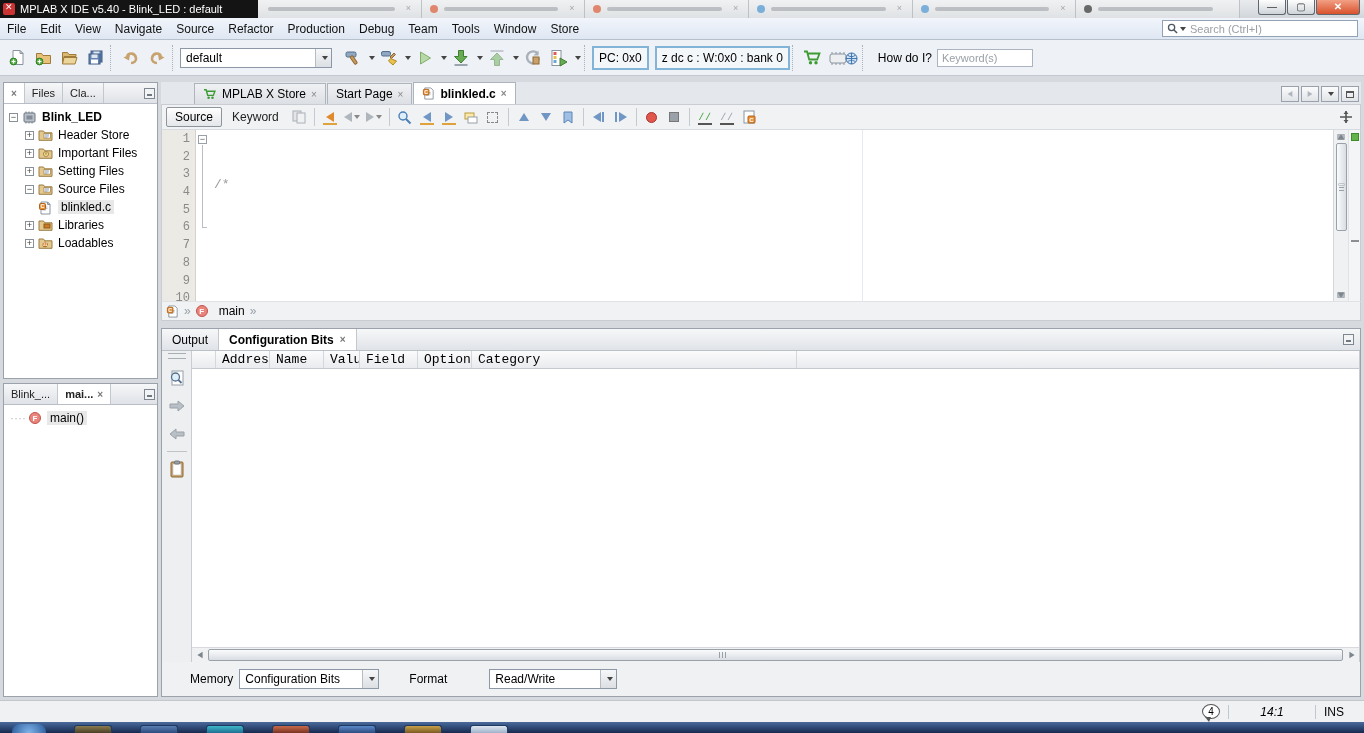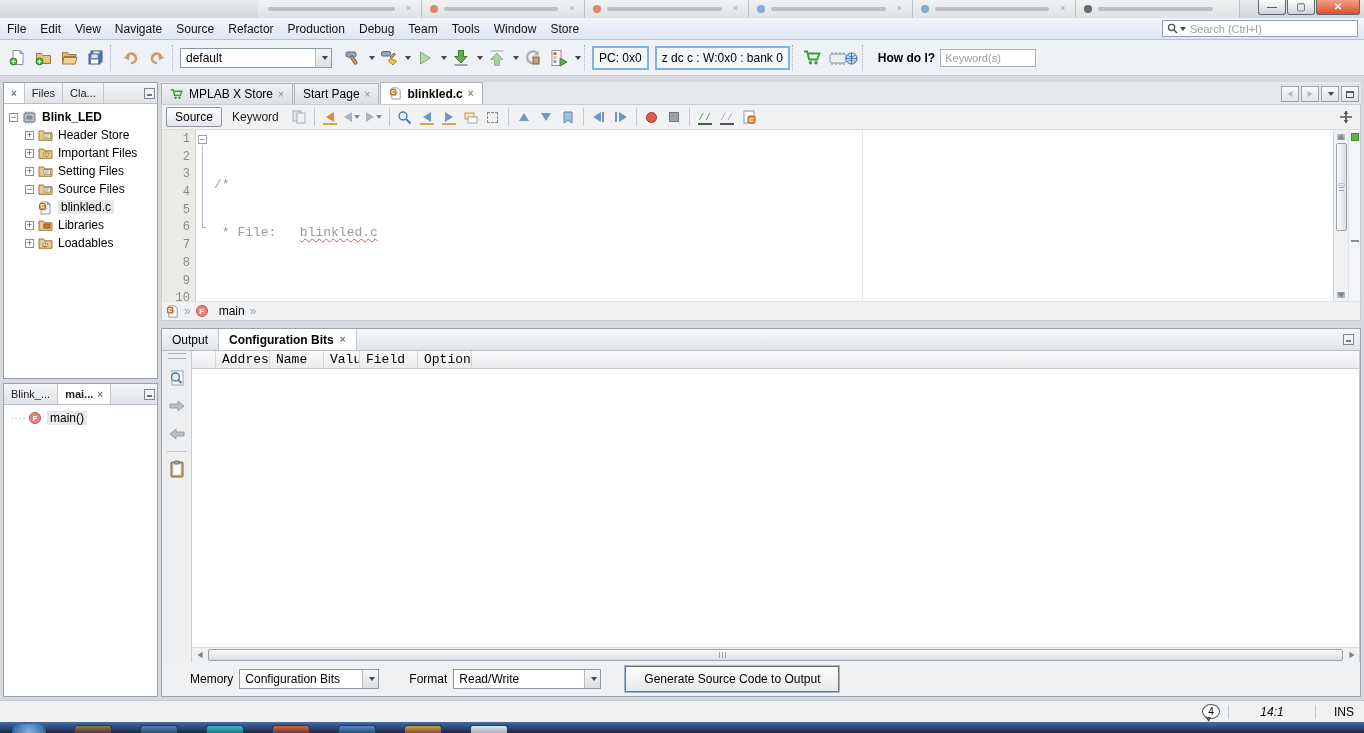--- a/index.html
+++ b/index.html
@@ -30,21 +30,21 @@
 
   
   .toolbar { height:36px; background:#eef1f5; border-bottom:1px solid #c4c9d1; display:flex; align-items:center; padding-left:4px; }
   .tb-sep { width:6px; height:26px; margin:0 2px; border-left:1px dotted #aab1ba; }
   .tb-btn { width:26px; height:26px; display:flex; align-items:center; justify-content:center; border:1px solid transparent; border-radius:2px; }
   .tb-caret { width:10px; height:26px; display:flex; align-items:center; justify-content:center; }
   .combo { height:20px; background:#fff; border:1px solid #8d98a6; display:flex; align-items:center; font-size:12px; }
   .combo .val { flex:1; padding:0 5px; white-space:nowrap; overflow:hidden; }
   .combo .btn { width:16px; height:100%; border-left:1px solid #b6bcc4; background:linear-gradient(#f6f7f8,#dcdfe3); display:flex; align-items:center; justify-content:center; }
   .pcbox { border:2px solid #82b4d8; background:#f4f7fa; height:24px; display:flex; align-items:center; padding:0 5px; font-size:12px; white-space:nowrap; }
-  .howdoi { font-size:12px; margin:0 5px 0 8px;font-weight:bold; }
+  .howdoi { font-size:12px; margin:0 5px 0 8px; }
   .kw-input { width:96px; height:18px; border:1px solid #aab3bf; background:#fff; color:#9aa0a6; font-size:11px; padding:0 4px; display:flex; align-items:center; }
 
   
   .main { position:absolute; top:79px; left:0; right:0; bottom:33px; display:flex; padding:3px; gap:3px; }
   .left-col { width:155px; display:flex; flex-direction:column; gap:4px; flex:none; }
   .panel { border:1px solid #9ba2ab; background:#fff; display:flex; flex-direction:column; overflow:hidden; }
   .panel-projects { height:297px; }
   .panel-navigator { flex:1; }
   .ptabs { height:21px; background:linear-gradient(#f6f7f8,#dfe2e7); border-bottom:1px solid #b9bec6; display:flex; align-items:stretch; font-size:11px; }
   .ptab { padding:2px 7px; display:flex; align-items:center; gap:4px; border-right:1px solid #c3c8cf; color:#222; }
@@ -60,21 +60,21 @@
   .tgl { width:9px; height:9px; border:1px solid #8a9097; background:#fff; font-size:9px; line-height:7px; text-align:center; color:#444; margin:0 4px 0 3px; flex:none; }
   .tindent { width:16px; flex:none; }
   .ticon { width:15px; height:13px; margin-right:5px; flex:none; }
   .troot { font-weight:bold; }
   .tsel { background:#e8e8e8; padding:0 3px; }
   .nav-item { display:flex; align-items:center; height:18px; padding-left:6px; font-size:12px; }
   .fcircle { width:12px; height:12px; border-radius:50%; background:#e9837b; border:1px solid #c2554d; color:#fff; font-size:8px; font-weight:bold; text-align:center; line-height:11px; margin-right:6px; flex:none; }
 
   
   .right-col { flex:1; display:flex; flex-direction:column; min-width:0; }
-  .etabs { height:22px; display:flex; align-items:flex-end; background:#e4e7ec; }
+  .etabs { height:22px; display:flex; align-items:flex-end; background:#e4e7ec;padding-left:33px; }
   .etab { height:21px; display:flex; align-items:center; gap:5px; padding:0 8px; border:1px solid #aeb4bc; border-bottom:none; background:linear-gradient(#f0f1f3,#dcdfe4); font-size:12px; margin-right:1px; }
   .etab.active { background:#fff; font-weight:bold; height:22px; }
   .etab .x { color:#888; font-size:10px; }
   .etab-right { margin-left:auto; display:flex; gap:2px; padding:2px 2px; }
   .sqbtn { width:18px; height:16px; border:1px solid #9aa1aa; background:linear-gradient(#fbfbfc,#e1e4e8); display:flex; align-items:center; justify-content:center; font-size:8px; color:#555; }
   .editor-toolbar { height:26px; background:#f1f2f4; border:1px solid #c9cdd3; border-bottom:1px solid #d7dade; display:flex; align-items:center; padding:0 4px; gap:2px; }
   .src-btn { border:1px solid #8d949c; border-radius:2px; background:linear-gradient(#ffffff,#e4e6e9); padding:2px 8px; font-size:12px; }
   .hist-btn { padding:2px 8px; font-size:12px; color:#222; }
   .et-sep { width:1px; height:18px; background:#c6cad0; margin:0 3px; }
   .et-ic { width:20px; height:20px; display:flex; align-items:center; justify-content:center; position:relative; }
@@ -139,30 +139,30 @@
   .w-cat { width:325px; flex:none; }
   .w-set { flex:1; min-width:0; }
 
   .hscroll { height:15px; margin:8px 0 0 0; background:#f0f1f3; border-top:1px solid #d8dadd; display:flex; align-items:center; }
   .harrow { width:15px; height:14px; display:flex; align-items:center; justify-content:center; flex:none; }
   .hthumb { flex:1; height:12px; margin:0 1px; border:1px solid #9aa1a9; border-radius:2px; background:linear-gradient(#fafbfc,#d9dde2); position:relative; }
   .hthumb::after { content:""; position:absolute; top:2px; bottom:2px; left:45%; width:1px; background:#98a0a8; box-shadow:3px 0 0 #98a0a8, 6px 0 0 #98a0a8; }
 
   .memrow { height:34px; background:#eff1f3; display:flex; align-items:center; padding-left:28px; gap:6px; font-size:12px; flex:none; }
   .memrow .combo { width:140px; }
-  .memrow .combo2 { width:148px; }
+  .memrow .combo2 { width:128px;margin-left:36px; }
   .gen-btn { margin-left:18px; height:26px; padding:0 18px; background:linear-gradient(#fdfdfd,#e6e8ea); border:1px solid #707070; box-shadow:0 0 0 1px #9fb8d8; font-size:12px; }
 
   
   .statusbar { position:absolute; left:0; right:0; bottom:11px; height:22px; background:#eff1f3; border-top:1px solid #c2c7cd; display:flex; align-items:center; justify-content:flex-end; font-size:12px; }
   .sb-sep { width:1px; height:14px; background:#c2c7cd; margin:0 8px; }
   .balloon { width:18px; height:15px; border:1px solid #555; border-radius:50%; text-align:center; line-height:13px; font-size:10px; position:relative; background:#fff; }
   .balloon::after { content:""; position:absolute; left:2px; bottom:-4px; width:0; height:0; border-left:4px solid transparent; border-right:2px solid transparent; border-top:5px solid #555; }
   .sb-caret { width:70px; text-align:center;font-style:italic; }
-  .sb-ins { width:40px; text-align:center; }
+  .sb-ins { width:40px; }
   .taskbar { position:absolute; left:0; right:0; bottom:0; height:11px; background:linear-gradient(#4a6b9d,#16294e); display:flex; align-items:flex-end; }
   .orb { width:34px; height:9px; margin-left:12px; border-radius:8px 8px 0 0; background:radial-gradient(circle at 50% 100%, #7fb3e8, #2a5a9a); }
   .tbtn { width:38px; height:8px; margin-left:28px; border-radius:3px 3px 0 0; background:linear-gradient(#5b7db0,#2c4c80); border:1px solid #1d3a63; border-bottom:none; }
   .tbtn.active { background:linear-gradient(#dfe6ef,#9fb2ca); }
 
   svg { display:block; }
 </style>
 </head>
 <body>
 
@@ -191,20 +191,24 @@
         </div>
       <div class="bg-tab">
           <span class="dot" style="background:#6aa7d8"></span>
           <span class="bar"></span>
           <span class="tx">×</span>
         </div>
       <div class="bg-tab">
           <span class="dot" style="background:#555"></span>
           <span class="bar"></span>
         </div>
+    </div>
+    <div class="titlebar-dark">
+      <span class="app-icon"></span>
+      <span>MPLAB X IDE v5.40 - Blink_LED : default</span>
     </div>
     <div class="win-buttons">
       <div class="win-btn">—</div>
       <div class="win-btn">▢</div>
       <div class="win-btn close">✕</div>
     </div>
   </div>
 
   <div class="menubar">
     <div id="menu-items" style="display:flex">
@@ -707,21 +711,20 @@
             <div>10</div>
           </div>
         <div class="foldcol">
           <div class="foldbox">−</div>
           <div class="foldline"></div>
           <div class="foldend"></div>
         </div>
         <div class="code">
           <div class="margin-line"></div>
           <div class="ln c-comment"><span>/*</span></div>
-          <div class="ln c-comment"><span> * File:   </span><span class="c-file">blinkled.c</span></div>
           
           
           
           
           
           
           
         </div>
         <div class="vscroll">
           <div class="varrow">
@@ -799,20 +802,21 @@
           </div>
           <div class="table-wrap">
             <div class="cfg-table">
               <div class="cfg-hrow">
                 <div class="hc w-icon"></div>
                 <div class="hc w-addr">Address</div>
                 <div class="hc w-name">Name</div>
                 <div class="hc w-val">Value</div>
                 <div class="hc w-field">Field</div>
                 <div class="hc w-opt">Option</div>
+                <div class="hc w-cat">Category</div>
               </div>
               <div id="cfg-body"></div>
             </div>
             <div style="flex:1"></div>
             <div class="hscroll">
               <div class="harrow">
                   <span class="tri tri-l gray" style="border-right-color:#7d858d; transform:scale(.65)"></span>
                 </div>
               <div class="hthumb"></div>
               <div class="harrow">
@@ -829,21 +833,20 @@
                 <span class="caret-down"></span>
               </span>
           </div>
           <span style="margin-left:24px">Format</span>
           <div class="combo combo2">
             <span class="val">Read/Write</span>
             <span class="btn">
                 <span class="caret-down"></span>
               </span>
           </div>
-          <button class="gen-btn">Generate Source Code to Output</button>
         </div>
       </div>
     </div>
   </div>
 
   <div class="statusbar">
     <div class="balloon"><span>4</span></div>
     <div class="sb-sep"></div>
     <div class="sb-caret">14:1</div>
     <div class="sb-sep"></div>

